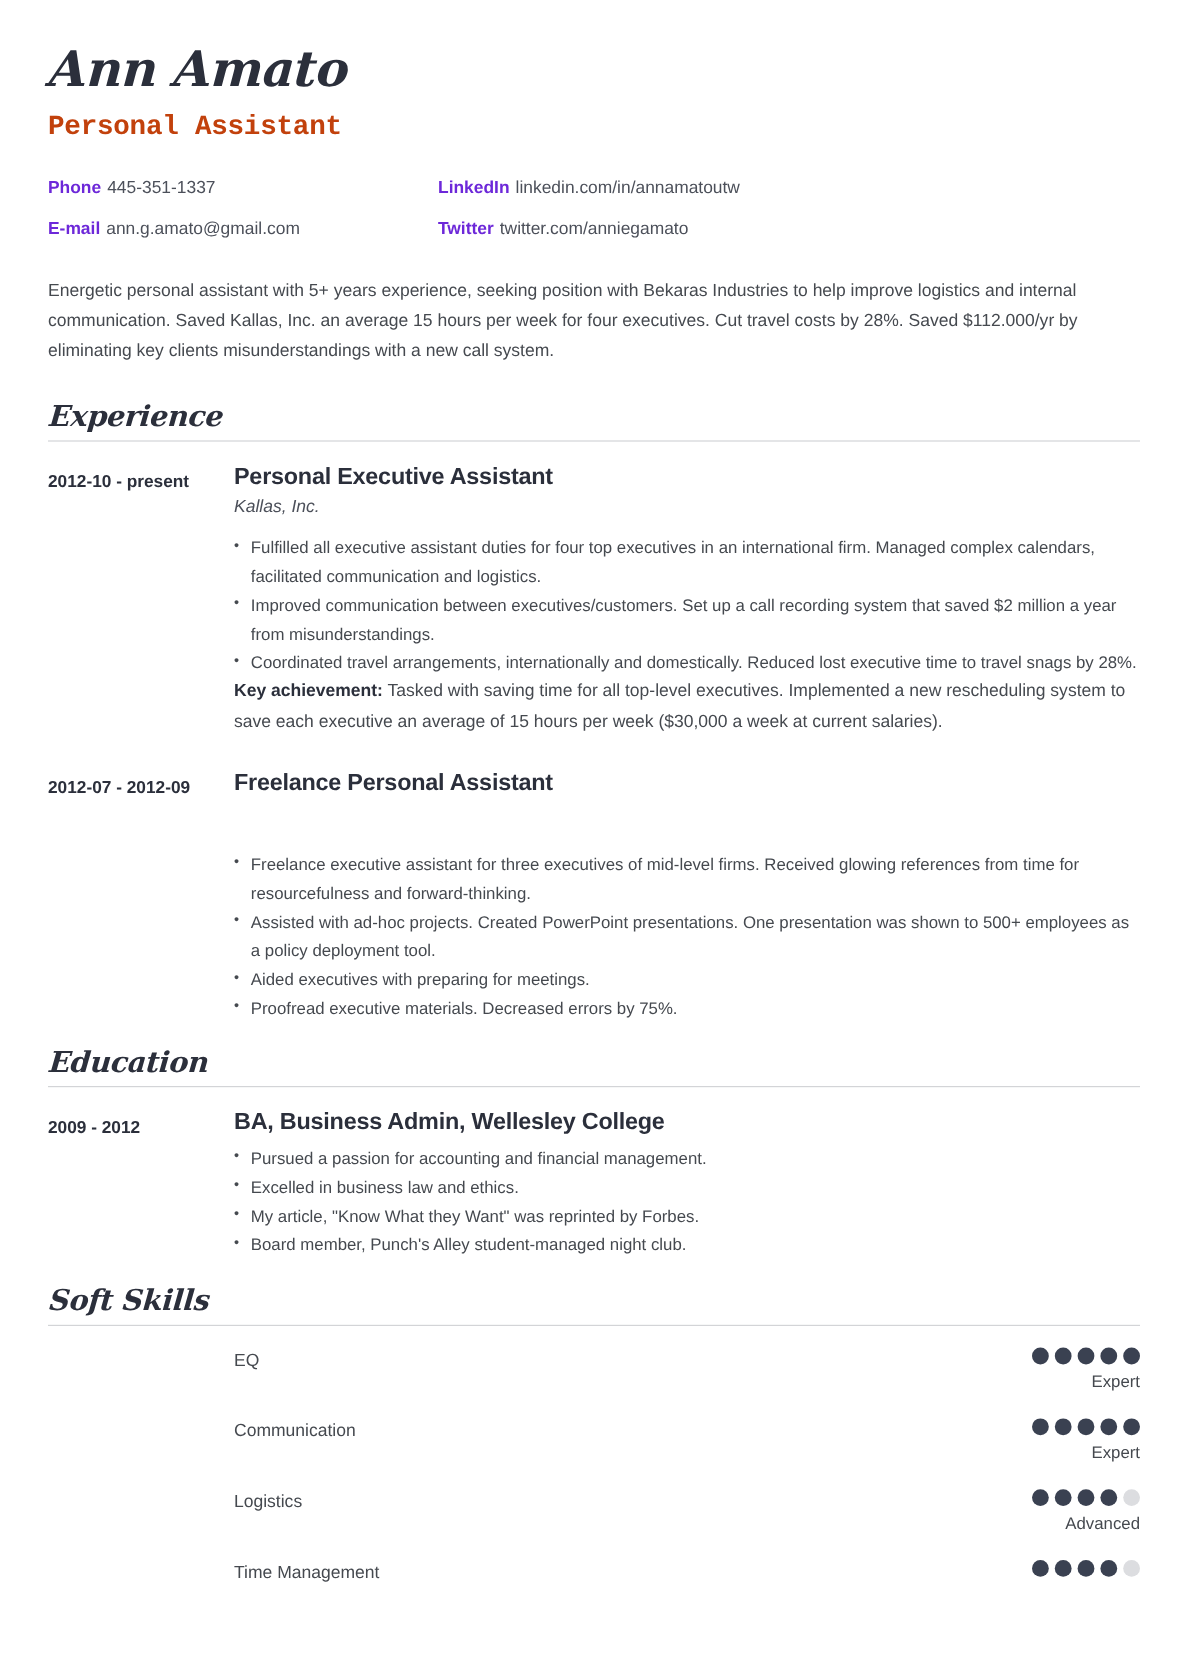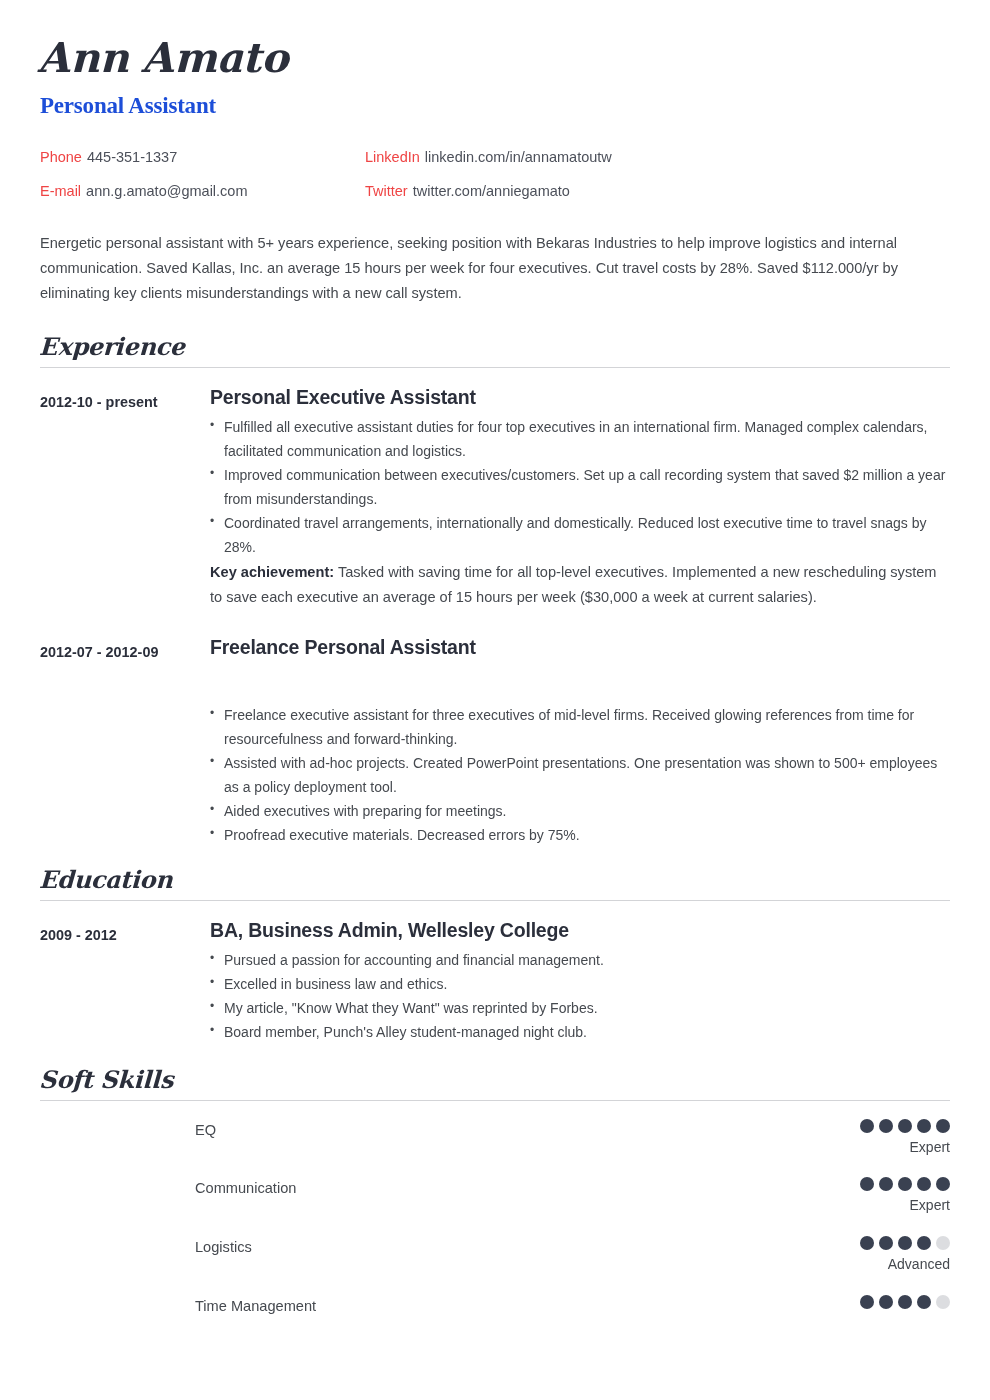--- a/index.html
+++ b/index.html
@@ -33,44 +33,44 @@
     font-size: 41px;
     line-height: 1.0;
     letter-spacing: -0.5px;
     color: #2b2f3b;
     margin: 0 0 14px 0;
     transform: skewX(-4deg);
     transform-origin: left bottom;
     display: inline-block;
   }
   .job-title {
-    font-family: Liberation Serif, serif;
+    font-family: Liberation Mono, monospace;
     font-weight: bold;
     font-size: 23px;
-    color: #1d4ed8;
+    color: #c2410c;
     margin: 0 0 30px 0;
     letter-spacing: -0.2px;
   }
 
   
   .contact-grid {
     display: grid;
     grid-template-columns: 325px 1fr;
     row-gap: 17px;
     margin-bottom: 30px;
   }
   .contact-item {
     font-size: 14.5px;
     line-height: 1.2;
     color: #4c505a;
     white-space: nowrap;
   }
   .contact-label {
-    font-weight: normal;
-    color: #ef4444;
+    font-weight: bold;
+    color: #6d28d9;
     margin-right: 5px;
   }
   .contact-value { color: #4c505a; }
 
   
   .summary {
     font-size: 14.6px;
     line-height: 1.72;
     color: #45494f;
     margin: 16px 0 26px 0;
@@ -97,21 +97,21 @@
   .section-rule {
     height: 1px;
     background: #d3d4d7;
     width: 910px;
   }
 
   
   .entry {
     display: grid;
     grid-template-columns: 155px 1fr;
-    column-gap: 15px;
+    column-gap: 0;
     margin-bottom: 4px;
   }
   .entry-dates {
     font-size: 14.4px;
     font-weight: bold;
     color: #2b2f3b;
     padding-top: 8px;
     white-space: nowrap;
   }
   .entry-body { padding-top: 0; }
@@ -229,20 +229,21 @@
   <div class="section">
     <div class="section-head">
       <div class="section-title">Experience</div>
       <div class="section-rule"></div>
     </div>
 
     <div class="entry">
       <div class="entry-dates">2012-10 - present</div>
       <div class="entry-body">
         <div class="entry-title">Personal Executive Assistant</div>
+        <div class="entry-org">Kallas, Inc.</div>
         <ul class="bullets">
           <li>Fulfilled all executive assistant duties for four top executives in an international firm. Managed complex calendars, facilitated communication and logistics.</li>
           <li>Improved communication between executives/customers. Set up a call recording system that saved $2 million a year from misunderstandings.</li>
           <li>Coordinated travel arrangements, internationally and domestically. Reduced lost executive time to travel snags by 28%.</li>
         </ul>
         <div class="key-achievement"><b>Key achievement:</b><span> Tasked with saving time for all top-level executives. Implemented a new rescheduling system to save each executive an average of 15 hours per week ($30,000 a week at current salaries).</span></div>
       </div>
     </div>
 
     <div class="entry" style="margin-top:26px;">

